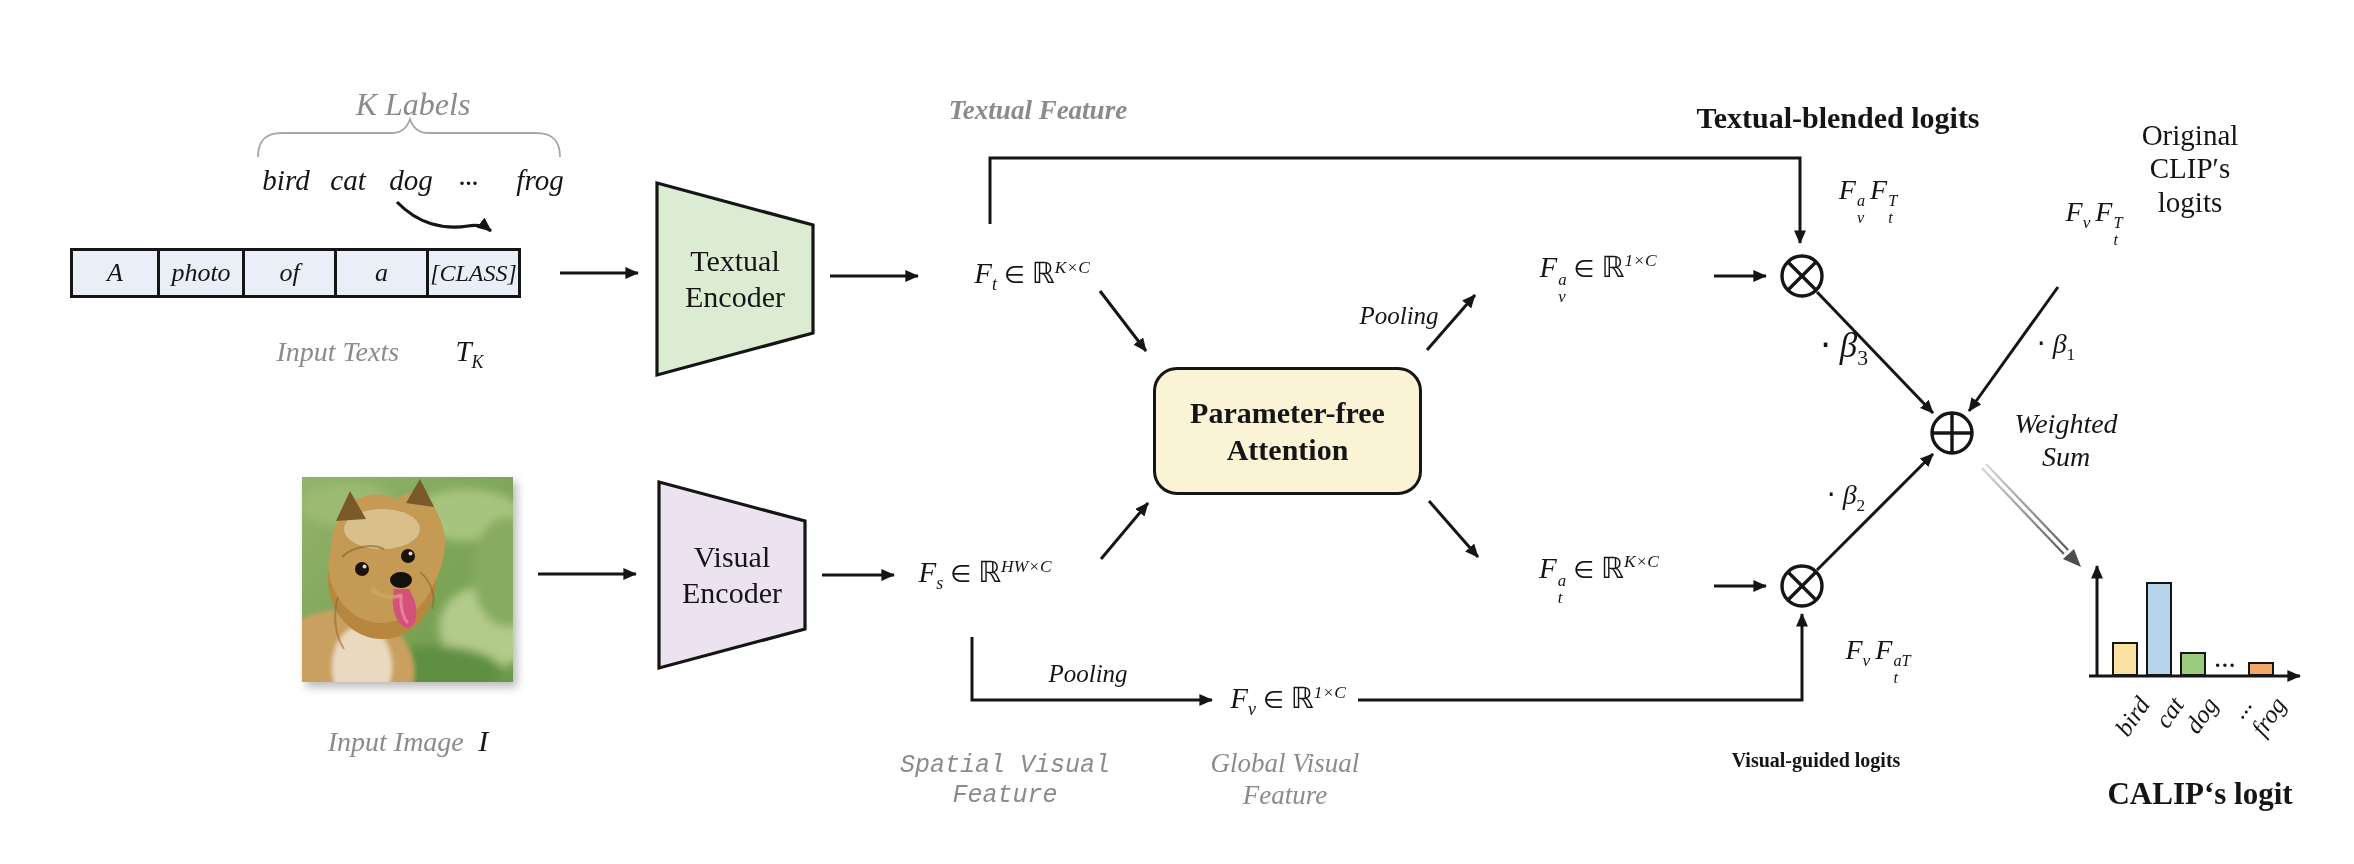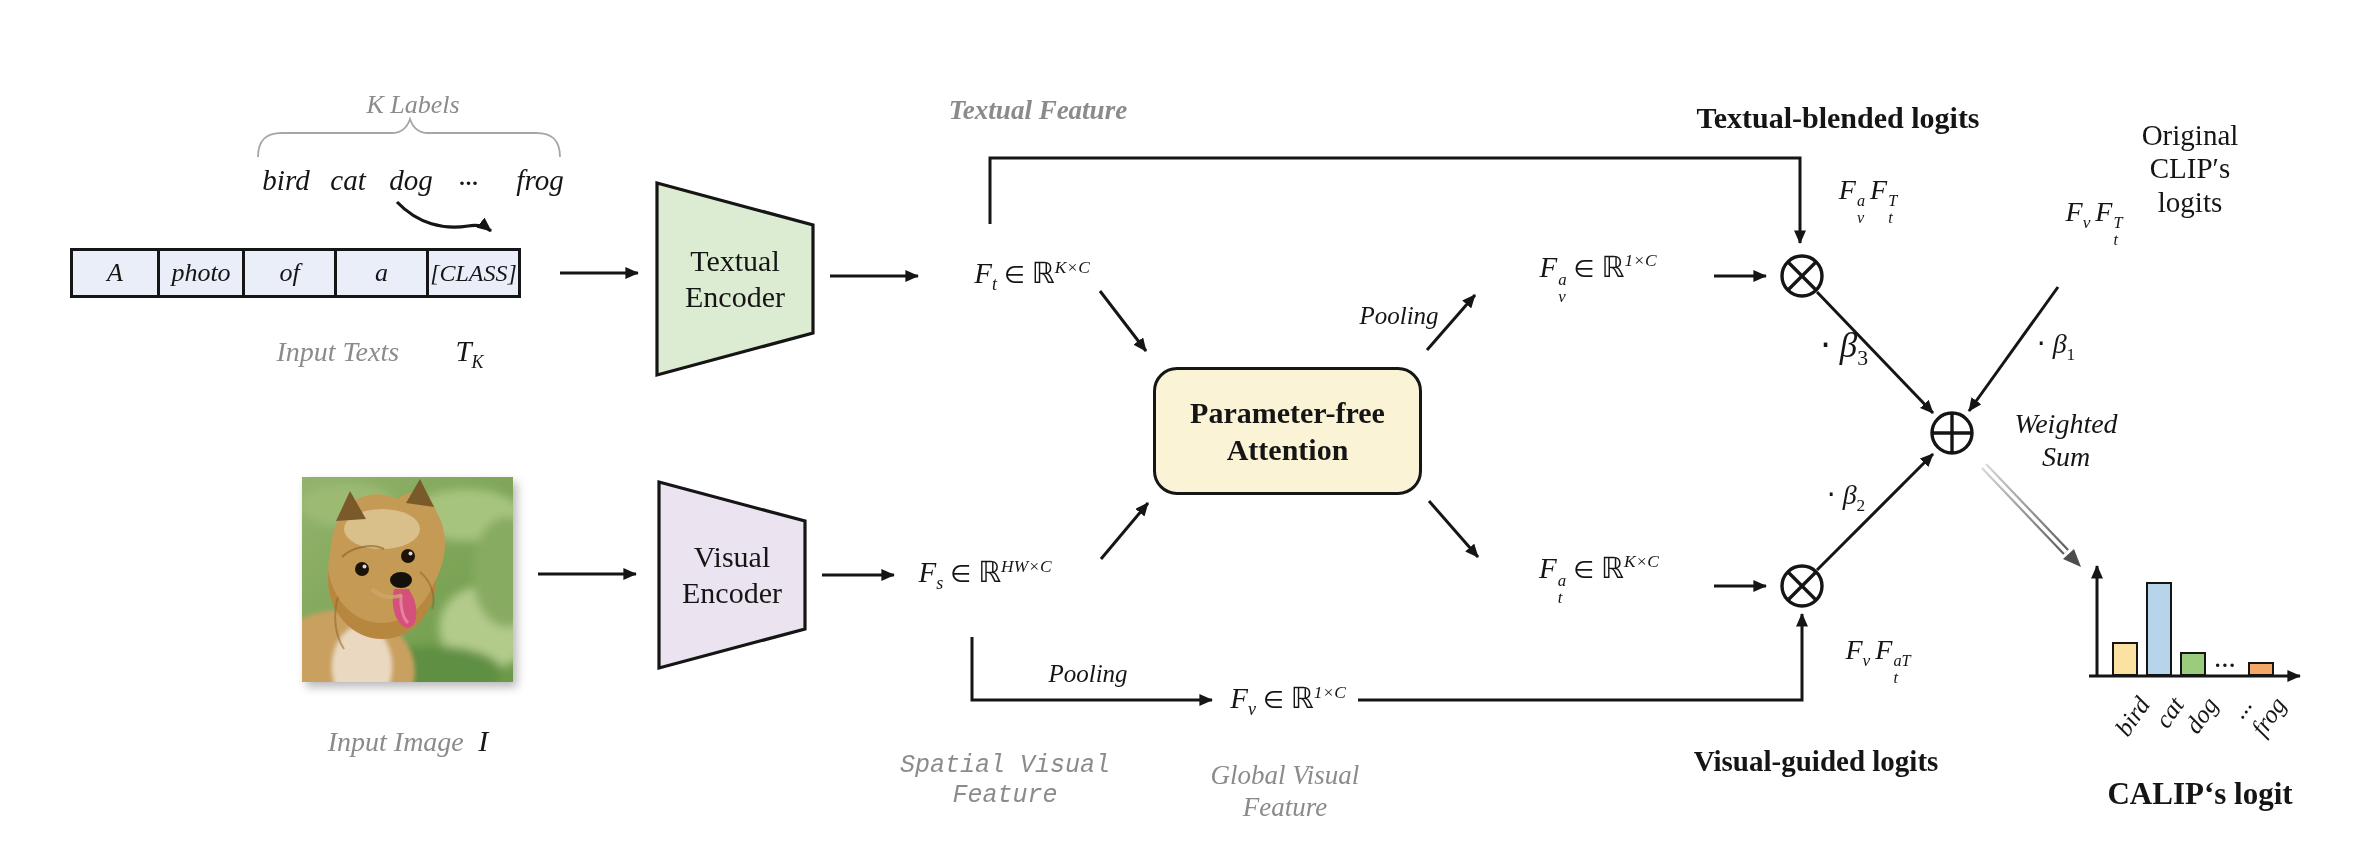--- a/index.html
+++ b/index.html
@@ -96,21 +96,21 @@
     <g>
       <line x1="1984" y1="466" x2="2066" y2="552" stroke="url(#gg)" stroke-width="8"></line>
       <line x1="1984" y1="466" x2="2066" y2="552" stroke="#ffffff" stroke-width="3.6"></line>
       <polygon points="2081,567 2063,559 2074,549" fill="#4d4d4d"></polygon>
     </g>
 
     <line x1="2097" y1="677" x2="2097" y2="566" stroke="#151515" stroke-width="3" marker-end="url(#ah)"></line>
     <line x1="2089" y1="676" x2="2300" y2="676" stroke="#151515" stroke-width="3" marker-end="url(#ah)"></line>
   </svg>
 
-  <div class="lbl gray" style="left:413px;top:105px;font-size:26px;">K Labels</div>
+  <div class="lbl gray" style="left:413px;top:105px;font-size:32px;">K Labels</div>
 
   <div class="lbl it" style="left:286px;top:180px;font-size:29px;">bird</div>
   <div class="lbl it" style="left:348px;top:180px;font-size:29px;">cat</div>
   <div class="lbl it" style="left:411px;top:180px;font-size:29px;">dog</div>
   <div class="lbl" style="left:469px;top:178px;font-size:22px;font-weight:bold;letter-spacing:1px;">...</div>
   <div class="lbl it" style="left:540px;top:180px;font-size:29px;">frog</div>
 
   <div class="token-row">
     <div class="token-cell" style="width:90px;">A</div>
     <div class="token-cell" style="width:88px;">photo</div>
@@ -186,21 +186,21 @@
   </div>
 
   <div class="enc-label" style="left:732px;top:575px;">Visual Encoder</div>
 
   <div class="lbl math" style="left:985px;top:575px;">
     <i>F</i><sub>s</sub><span class="rel">∈</span><span class="bb">ℝ</span><sup>HW×C</sup>
   </div>
 
   <div class="lbl gray" style="left:1005px;top:780px;font-size:25px;font-family:Liberation Mono, monospace;">Spatial Visual
 Feature</div>
-  <div class="lbl gray" style="left:1285px;top:780px;font-size:27px;margin-top:12px;">Global Visual
+  <div class="lbl gray" style="left:1285px;top:780px;font-size:27px;">Global Visual
 Feature</div>
 
   <div class="attn-box">
     <span>Parameter-free</span>
     <span>Attention</span>
   </div>
 
   <div class="pooling" style="left:1399px;top:316px;">Pooling</div>
   <div class="pooling" style="left:1088px;top:674px;">Pooling</div>
 
@@ -214,21 +214,21 @@
     <i>F</i><span class="ss">
         <i>a</i>
         <i>t</i>
       </span><span class="rel">∈</span><span class="bb">ℝ</span><sup>K×C</sup>
   </div>
   <div class="lbl math" style="left:1288px;top:701px;">
     <i>F</i><sub>v</sub><span class="rel">∈</span><span class="bb">ℝ</span><sup>1×C</sup>
   </div>
 
   <div class="lbl boldhead" style="left:1838px;top:118px;">Textual-blended logits</div>
-  <div class="lbl boldhead" style="left:1816px;top:761px;font-size:29px;">Visual-guided logits</div>
+  <div class="lbl boldhead" style="left:1816px;top:761px;font-size:20px;">Visual-guided logits</div>
   <div class="lbl" style="left:2190px;top:169px;font-size:29px;line-height:1.15;">Original CLIP′s
 logits</div>
   <div class="lbl it" style="left:2066px;top:440px;font-size:28px;">Weighted
 Sum</div>
 
   <div class="lbl math" style="left:1868px;top:200px;font-size:28px;">
     <i>F</i><span class="ss">
         <i>a</i>
         <i>v</i>
       </span><span style="display:inline-block;width:5px;"></span><i>F</i><span class="ss">

